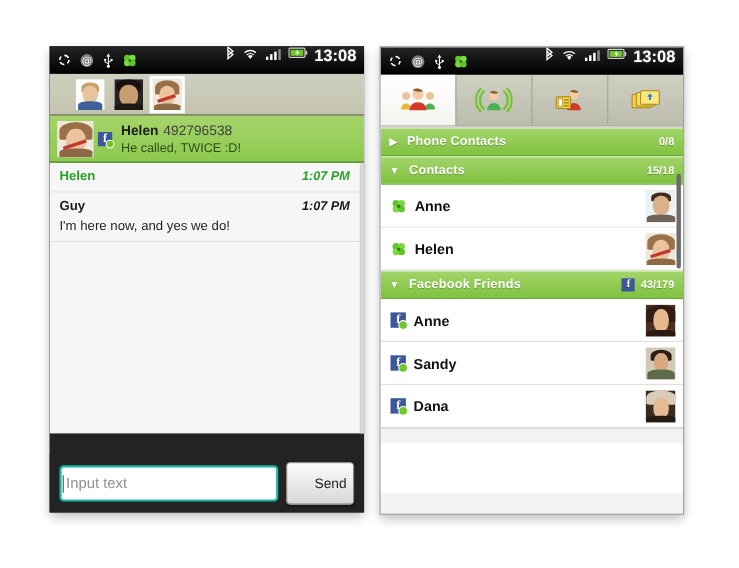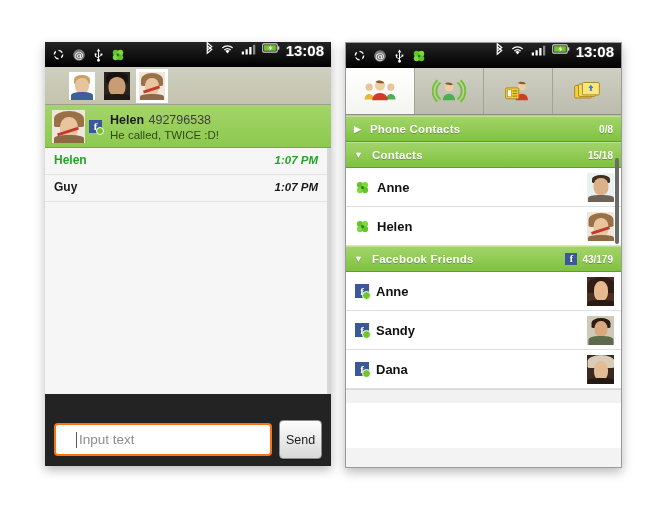--- a/index.html
+++ b/index.html
@@ -96,33 +96,34 @@
 
   
   .input-bar{
     position:absolute;left:0;bottom:0;width:100%;height:53px;
     background:#232323;
     display:flex;align-items:center;
     padding:0 9px;box-sizing:border-box;gap:7px;
   }
   .txtbox{
     flex:1;height:33px;background:#ffffff;
-    border:2px solid #f97316;border-radius:4px;
-    display:flex;align-items:center;padding:0 20px;box-sizing:border-box;
+    border:2px solid #14b8a6;border-radius:4px;
+    display:flex;align-items:center;padding:0 1px;box-sizing:border-box;
     position:relative;
   }
   .caret{width:1px;height:16px;background:#555;margin-right:2px;}
   .txtbox span.ph{color:#8e8e8e;font-size:13.5px;}
   .sendbtn{
     width:41px;height:37px;border-radius:4px;
     background:linear-gradient(#fdfdfd,#d8d8d8);
     border:1px solid #8d8d8d;
     display:flex;align-items:center;justify-content:center;
     font-size:12.5px;color:#1d1d1d;
     box-shadow:0 1px 1px rgba(0,0,0,.3);
+    padding-left:19px;
   }
 
   
   .tabbar{
     height:46px;width:100%;
     background:linear-gradient(#cfcfc2,#bcbcae);
     display:flex;
     border-bottom:1px solid #8f8f82;
   }
   .tab{
@@ -322,20 +323,21 @@
         <div class="msg-top">
           <span class="msg-author them">Helen</span>
           <span class="msg-time them">1:07 PM</span>
         </div>
       </div>
       <div class="msg">
         <div class="msg-top">
           <span class="msg-author me">Guy</span>
           <span class="msg-time me">1:07 PM</span>
         </div>
+        <div class="msg-body">I'm here now, and yes we do!</div>
       </div>
     </div>
 
     <div class="input-bar">
       <div class="txtbox">
         <div class="caret"></div>
         <span class="ph">Input text</span>
       </div>
       <div class="sendbtn">Send</div>
     </div>

